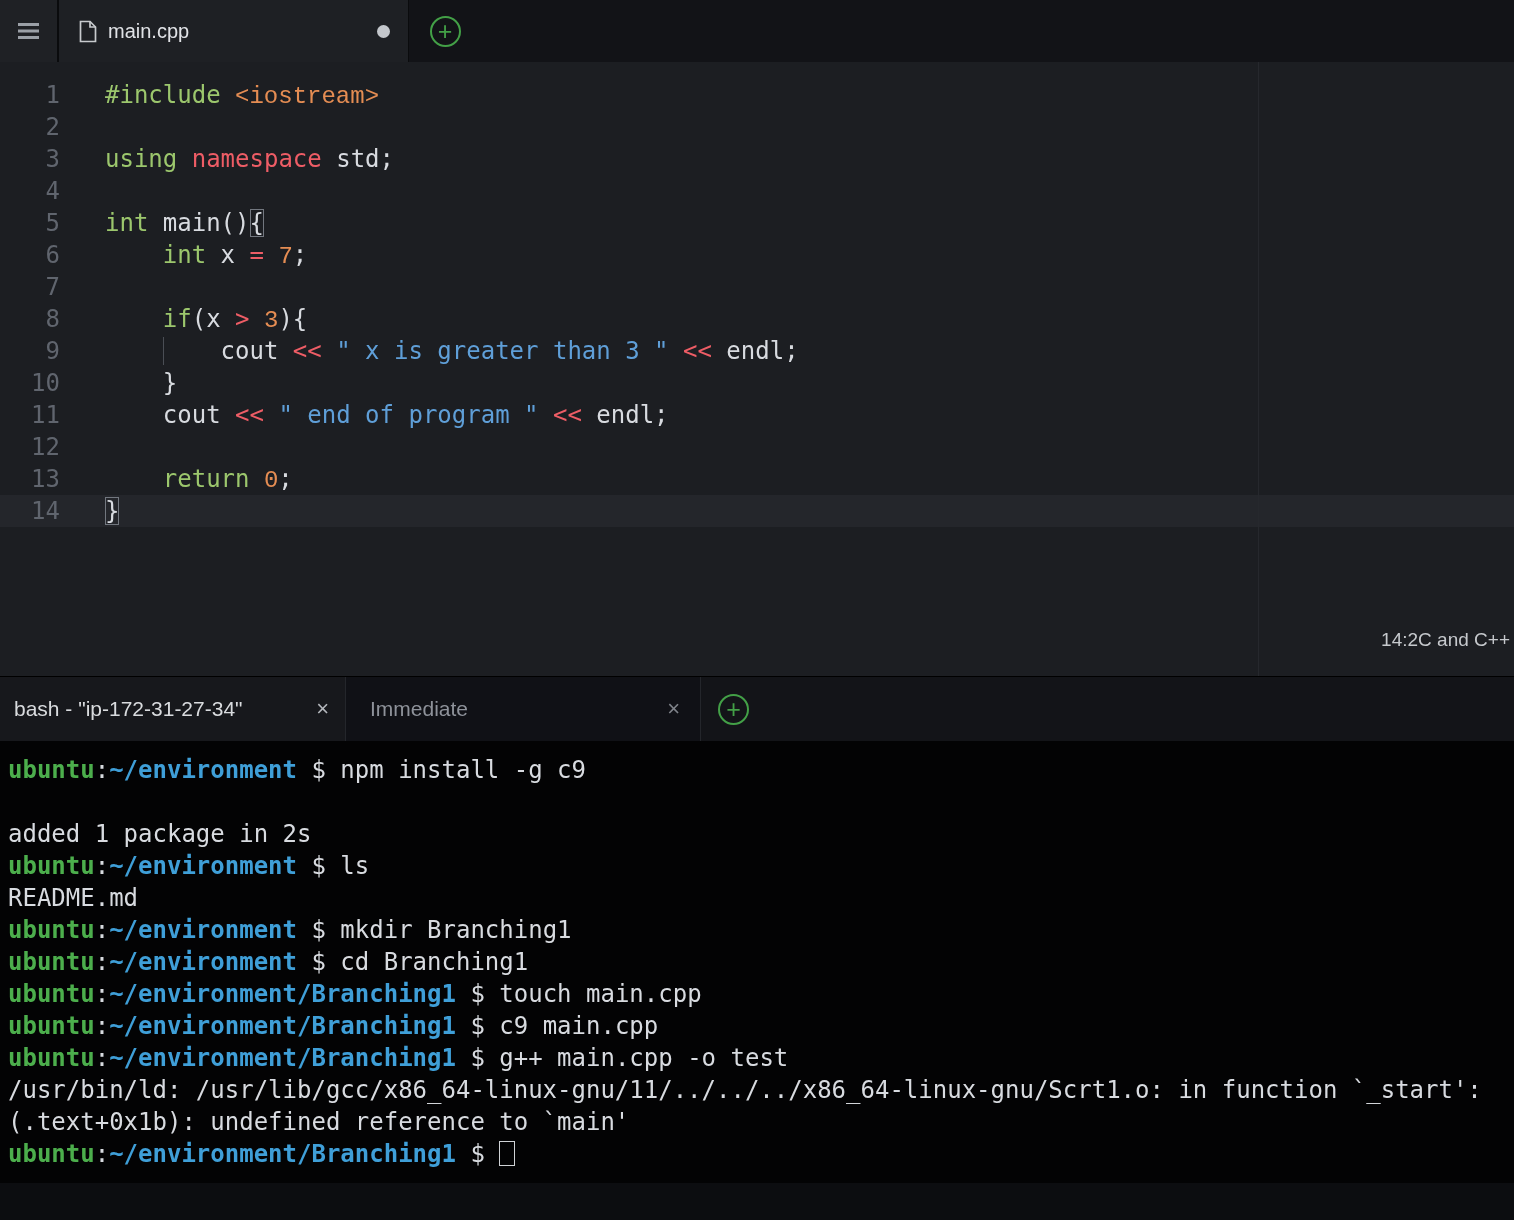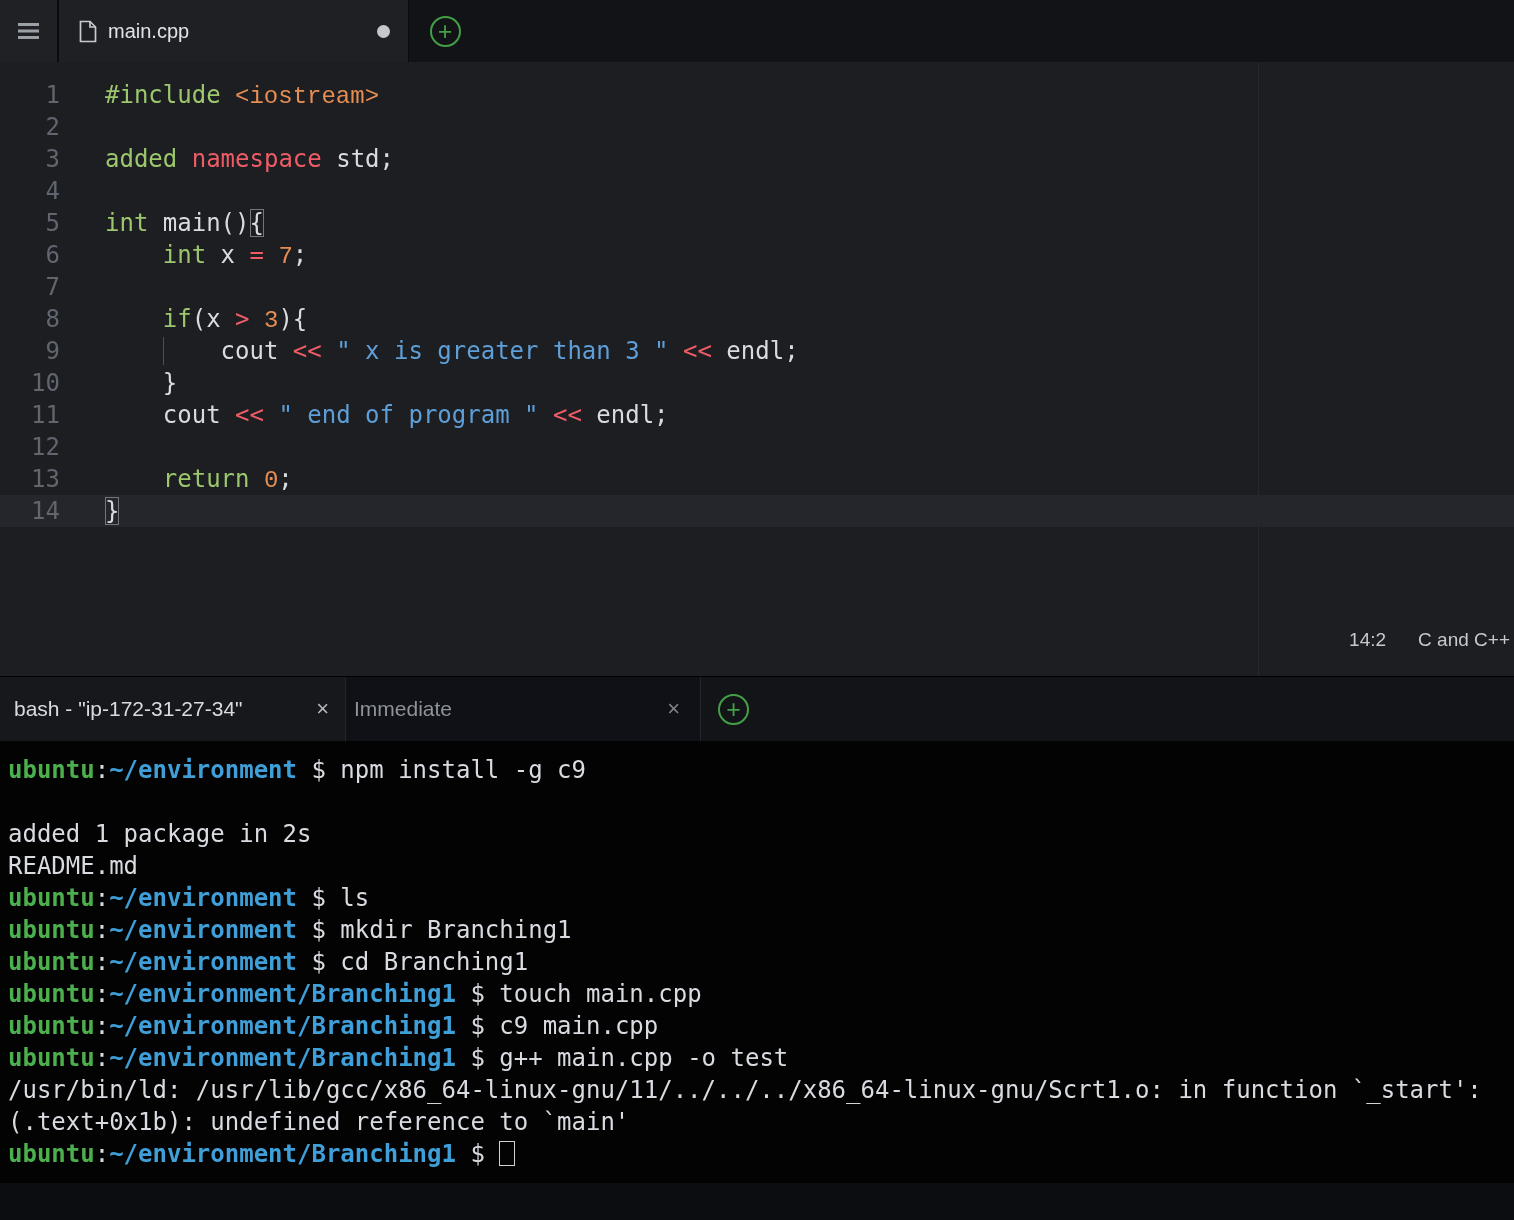--- a/index.html
+++ b/index.html
@@ -36,28 +36,28 @@
   .gutter{flex:0 0 70px;padding-top:17px;color:#60656e;text-align:right;}
   .gl{height:32px;padding-right:10px;}
   .code{flex:1;padding-top:17px;position:relative;color:#d8dbe0;overflow:hidden;}
   .cl{height:32px;white-space:pre;position:relative;padding-left:35px;}
   .gl.active,.cl.active{background:#24262b;}
   .s-kw{color:var(--kw);margin-top:8px;} .s-or{color:var(--or);font-family:Liberation Mono, monospace;} .s-rd{color:var(--rd);}
   .s-st{color:var(--st);} .s-tx{color:#d8dbe0;}
   .s-mt{outline:1px solid #72777f;outline-offset:-1px;}
   .cl.guide::before{content:'';position:absolute;left:calc(35px + 4ch);top:2px;bottom:2px;width:1px;background:#4a4e55;}
   .print-margin{position:absolute;left:1258px;top:0;bottom:0;width:1px;background:#26282d;}
-  .statusbar{position:absolute;right:4px;bottom:20px;display:flex;gap:32px;
+  .statusbar{position:absolute;right:4px;bottom:20px;display:flex;
     font-family:"Liberation Sans",sans-serif;font-size:19px;color:#c6c9cd;justify-content:space-between;}
 
   
   .term-tabbar{flex:0 0 65px;background:#131418;display:flex;align-items:stretch;border-top:1px solid #000;}
   .term-tab{display:flex;align-items:center;cursor:pointer;font-size:21px;}
   .term-tab.active{flex:0 0 345px;padding:0 16px 0 14px;color:#d9dbde;background:#17181c;}
-  .term-tab.inactive{flex:0 0 356px;padding:0 20px 0 8px;color:#8e929a;background:#101116;
+  .term-tab.inactive{flex:0 0 356px;padding:0 20px 0 24px;color:#8e929a;background:#101116;
     border-left:1px solid #24262b;border-right:1px solid #24262b;}
   .term-x{margin-left:auto;color:#b4b7bc;font-size:22px;line-height:22px;}
   .term-tab.inactive .term-x{color:#7f838a;}
   .term-plus{margin-left:17px;display:flex;align-items:center;}
 
   
   .terminal{flex:1;background:#030304;padding:13px 8px;
     font-family:"DejaVu Sans Mono","Liberation Mono",monospace;font-size:24px;line-height:32px;color:#e4e4e4;}
   .tline{height:32px;white-space:pre;}
   .t-user{color:var(--user);font-weight:bold;}
@@ -101,21 +101,21 @@
         <div class="gl">9</div>
         <div class="gl">10</div>
         <div class="gl">11</div>
         <div class="gl">12</div>
         <div class="gl">13</div>
         <div class="gl active">14</div>
       </div>
     <div class="code" id="code">
         <div class="cl"><span class="s-kw">#include</span><span class="s-tx"> </span><span class="s-or">&lt;iostream&gt;</span></div>
         <div class="cl"></div>
-        <div class="cl"><span class="s-kw">added</span><span class="s-tx"> </span><span class="s-rd">namespace</span><span class="s-tx"> std;</span></div>
+        <div class="cl"><span class="s-kw">using</span><span class="s-tx"> </span><span class="s-rd">namespace</span><span class="s-tx"> std;</span></div>
         <div class="cl"></div>
         <div class="cl"><span class="s-kw">int</span><span class="s-tx"> main()</span><span class="s-tx s-mt">{</span></div>
         <div class="cl"><span class="s-tx">    </span><span class="s-kw">int</span><span class="s-tx"> x </span><span class="s-rd">=</span><span class="s-tx"> </span><span class="s-or">7</span><span class="s-tx">;</span></div>
         <div class="cl"></div>
         <div class="cl"><span class="s-tx">    </span><span class="s-kw">if</span><span class="s-tx">(x </span><span class="s-rd">&gt;</span><span class="s-tx"> </span><span class="s-or">3</span><span class="s-tx">){</span></div>
         <div class="cl guide"><span class="s-tx">        cout </span><span class="s-rd">&lt;&lt;</span><span class="s-tx"> </span><span class="s-st">" x is greater than 3 "</span><span class="s-tx"> </span><span class="s-rd">&lt;&lt;</span><span class="s-tx"> endl;</span></div>
         <div class="cl"><span class="s-tx">    }</span></div>
         <div class="cl"><span class="s-tx">    cout </span><span class="s-rd">&lt;&lt;</span><span class="s-tx"> </span><span class="s-st">" end of program "</span><span class="s-tx"> </span><span class="s-rd">&lt;&lt;</span><span class="s-tx"> endl;</span></div>
         <div class="cl"></div>
         <div class="cl"><span class="s-tx">    </span><span class="s-kw">return</span><span class="s-tx"> </span><span class="s-or">0</span><span class="s-tx">;</span></div>
@@ -139,22 +139,22 @@
     </div>
     <div class="term-plus">
       <span class="plus-circle">+</span>
     </div>
   </div>
 
   <div class="terminal" id="terminal">
       <div class="tline"><span class="t-user">ubuntu</span><span class="s-tx">:</span><span class="t-path">~/environment</span><span class="s-tx"> $ </span><span class="s-tx">npm install -g c9</span></div>
       <div class="tline"></div>
       <div class="tline"><span class="s-tx">added 1 package in 2s</span></div>
+      <div class="tline"><span class="t-user">ubuntu</span><span class="s-tx">:</span><span class="t-path">~/environment</span><span class="s-tx"> $ </span><span class="s-tx">ls</span></div>
       <div class="tline"><span class="s-tx">README.md</span></div>
-      <div class="tline"><span class="t-user">ubuntu</span><span class="s-tx">:</span><span class="t-path">~/environment</span><span class="s-tx"> $ </span><span class="s-tx">ls</span></div>
       <div class="tline"><span class="t-user">ubuntu</span><span class="s-tx">:</span><span class="t-path">~/environment</span><span class="s-tx"> $ </span><span class="s-tx">mkdir Branching1</span></div>
       <div class="tline"><span class="t-user">ubuntu</span><span class="s-tx">:</span><span class="t-path">~/environment</span><span class="s-tx"> $ </span><span class="s-tx">cd Branching1</span></div>
       <div class="tline"><span class="t-user">ubuntu</span><span class="s-tx">:</span><span class="t-path">~/environment/Branching1</span><span class="s-tx"> $ </span><span class="s-tx">touch main.cpp</span></div>
       <div class="tline"><span class="t-user">ubuntu</span><span class="s-tx">:</span><span class="t-path">~/environment/Branching1</span><span class="s-tx"> $ </span><span class="s-tx">c9 main.cpp</span></div>
       <div class="tline"><span class="t-user">ubuntu</span><span class="s-tx">:</span><span class="t-path">~/environment/Branching1</span><span class="s-tx"> $ </span><span class="s-tx">g++ main.cpp -o test</span></div>
       <div class="tline"><span class="s-tx">/usr/bin/ld: /usr/lib/gcc/x86_64-linux-gnu/11/../../../x86_64-linux-gnu/Scrt1.o: in function `_start':</span></div>
       <div class="tline"><span class="s-tx">(.text+0x1b): undefined reference to `main'</span></div>
       <div class="tline"><span class="t-user">ubuntu</span><span class="s-tx">:</span><span class="t-path">~/environment/Branching1</span><span class="s-tx"> $ </span><span class="t-cursor"></span></div>
     </div>
 

